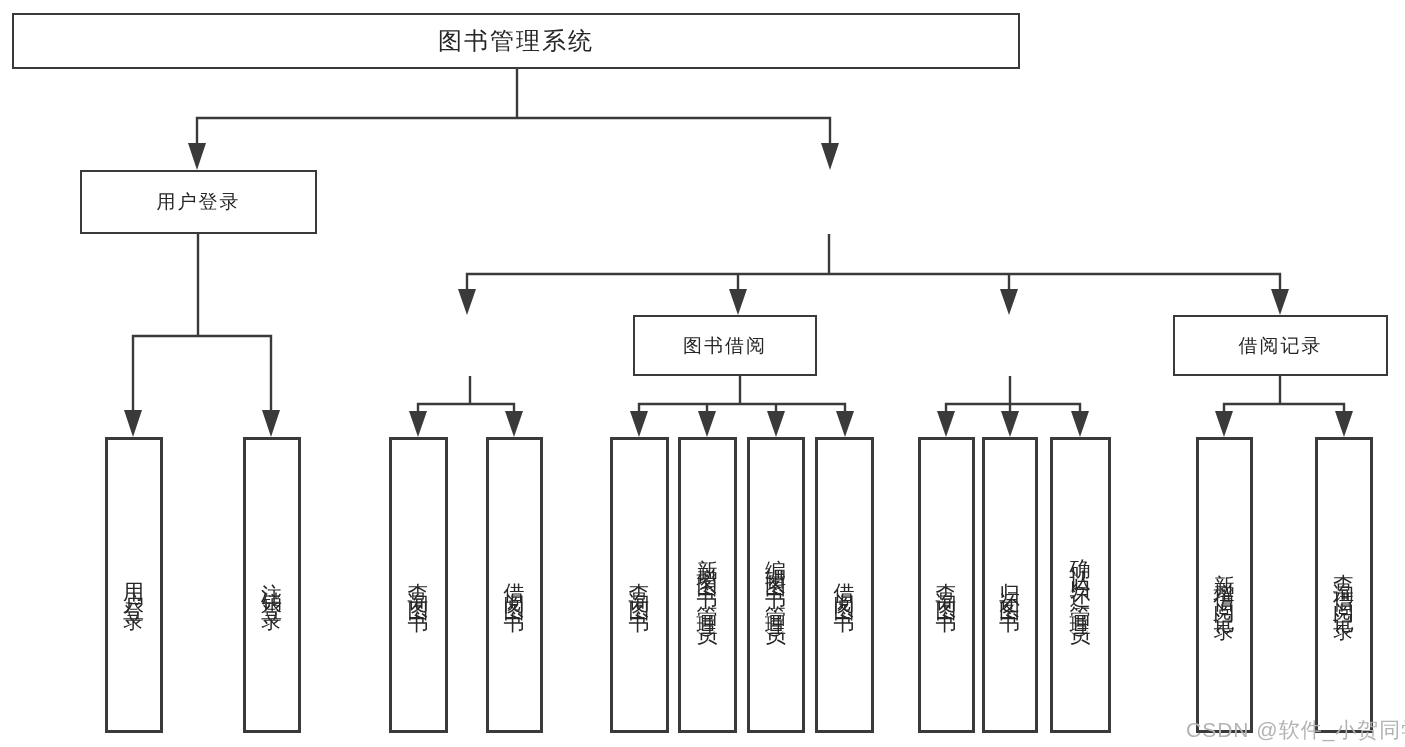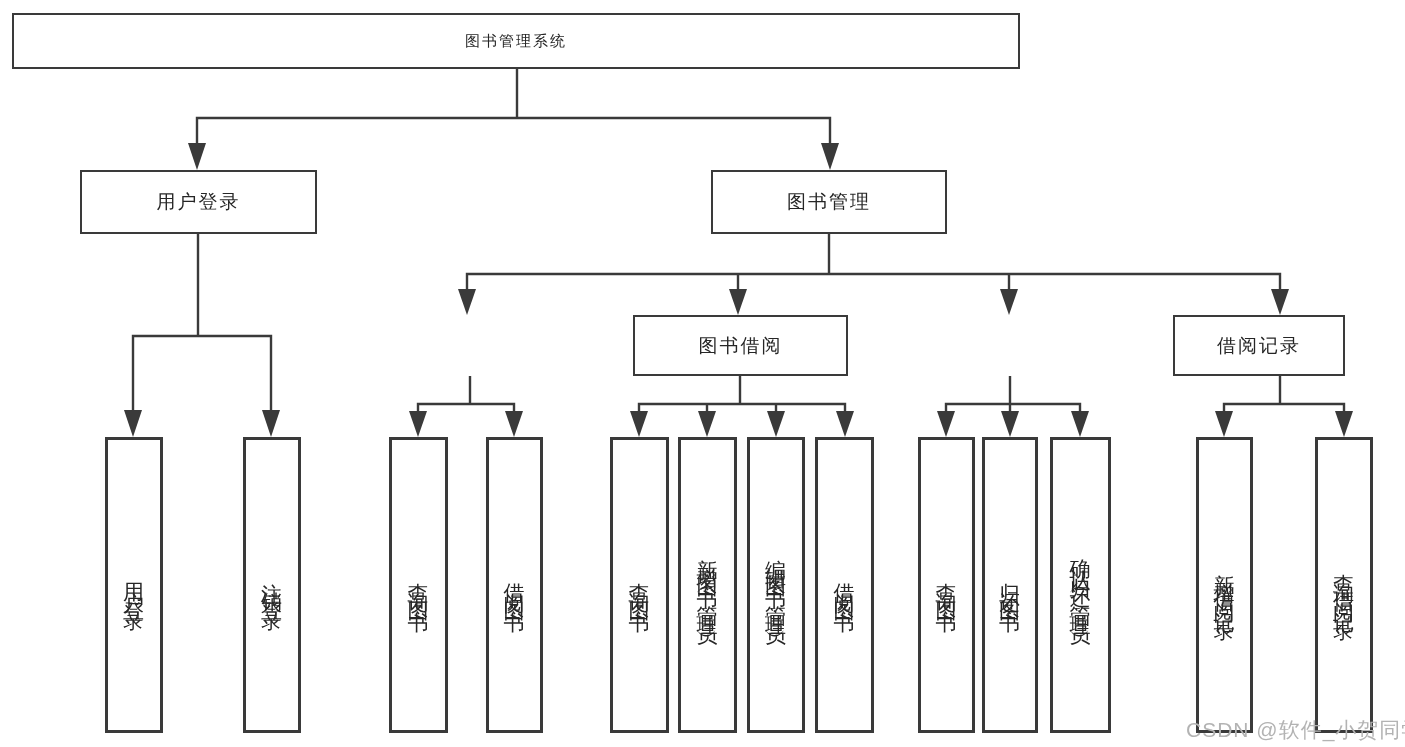--- a/index.html
+++ b/index.html
@@ -31,21 +31,21 @@
     align-items: center;
     justify-content: center;
     z-index: 2;
   }
   .hbox {
     font-size: 19px;
     letter-spacing: 2px;
     font-weight: 400;
   }
   .rootbox {
-    font-size: 15px;
+    font-size: 24px;
   }
   .vbox {
     border-width: 3px;
     top: 437px;
     height: 296px;
   }
   .vbox .vtext {
     writing-mode: vertical-rl;
     text-orientation: mixed;
     font-size: 21px;
@@ -109,28 +109,25 @@
     </g>
   </svg>
 
   <div class="box hbox rootbox" style="left:12px; top:13px; width:1008px; height:56px;">
     <span>图书管理系统</span>
   </div>
 
   <div class="box hbox" style="left:80px; top:170px; width:237px; height:64px;">
     <span>用户登录</span>
   </div>
-  <div class="box hbox" style="left:711px; top:170px; width:236px; height:64px;">
-    <span>图书管理</span>
-  </div>
 
-  <div class="box hbox" style="left:633px; top:315px; width:215px; height:61px;">
+  <div class="box hbox" style="left:633px; top:315px; width:184px; height:61px;">
     <span>图书借阅</span>
   </div>
-  <div class="box hbox" style="left:1173px; top:315px; width:172px; height:61px;">
+  <div class="box hbox" style="left:1173px; top:315px; width:215px; height:61px;">
     <span>借阅记录</span>
   </div>
 
   <div class="box vbox" style="left:105px; width:58px;">
     <span class="vtext">用户登录</span>
   </div>
   <div class="box vbox" style="left:243px; width:58px;">
     <span class="vtext">注销登录</span>
   </div>
 

